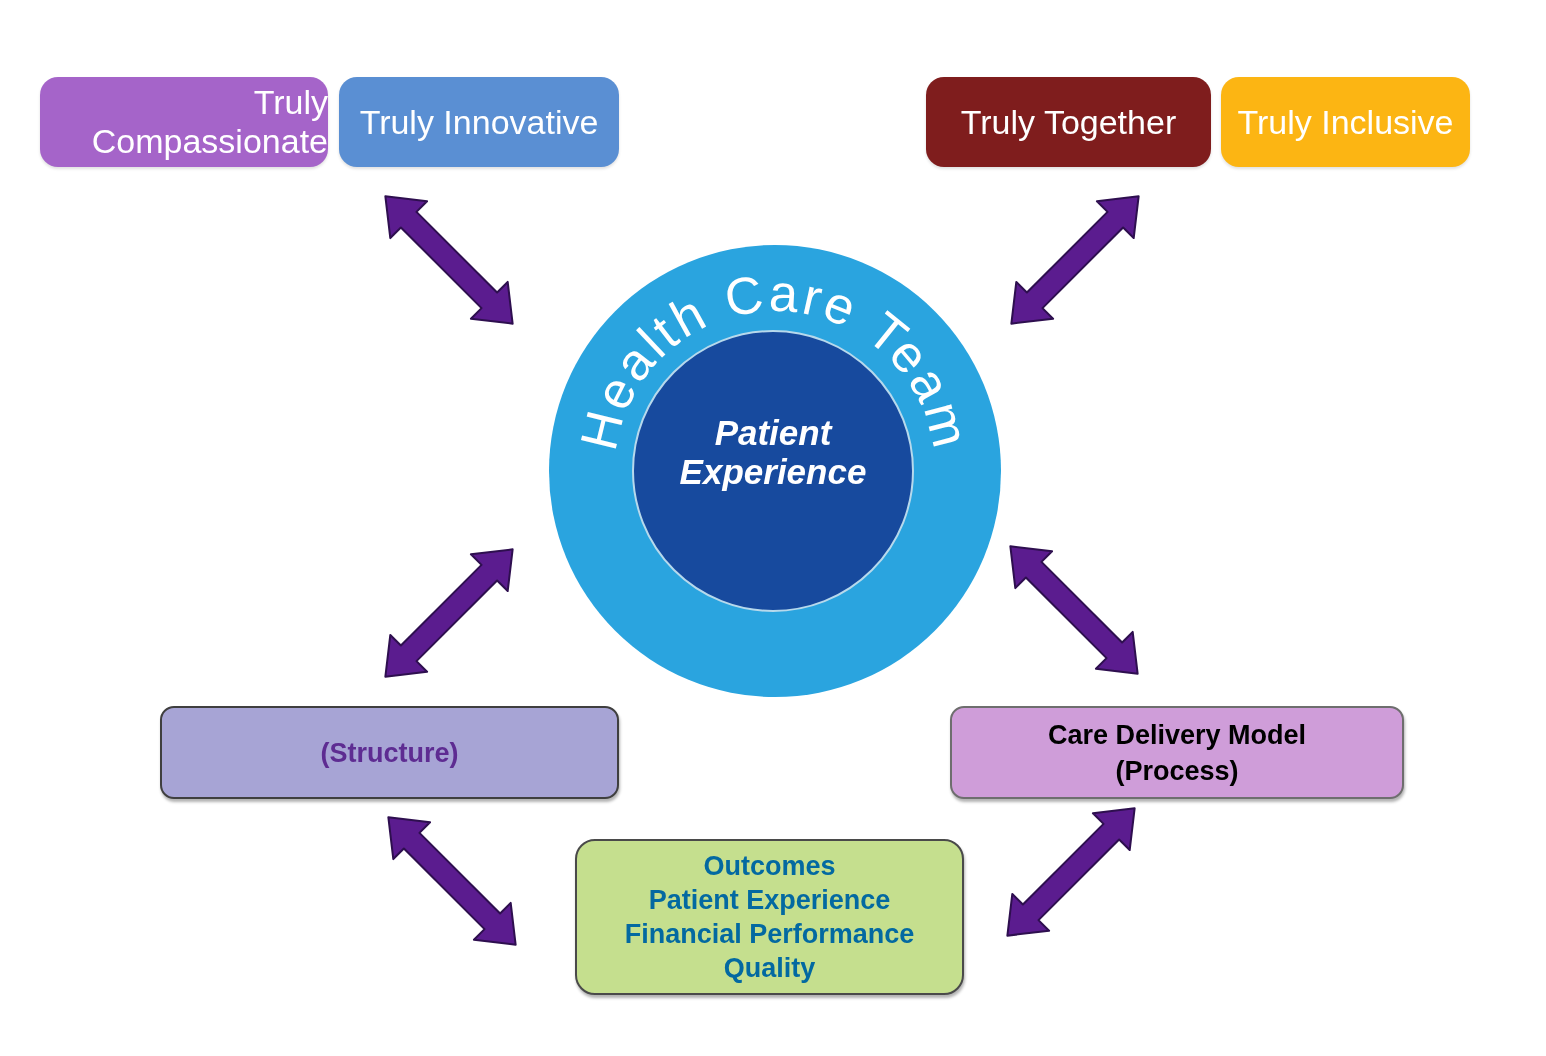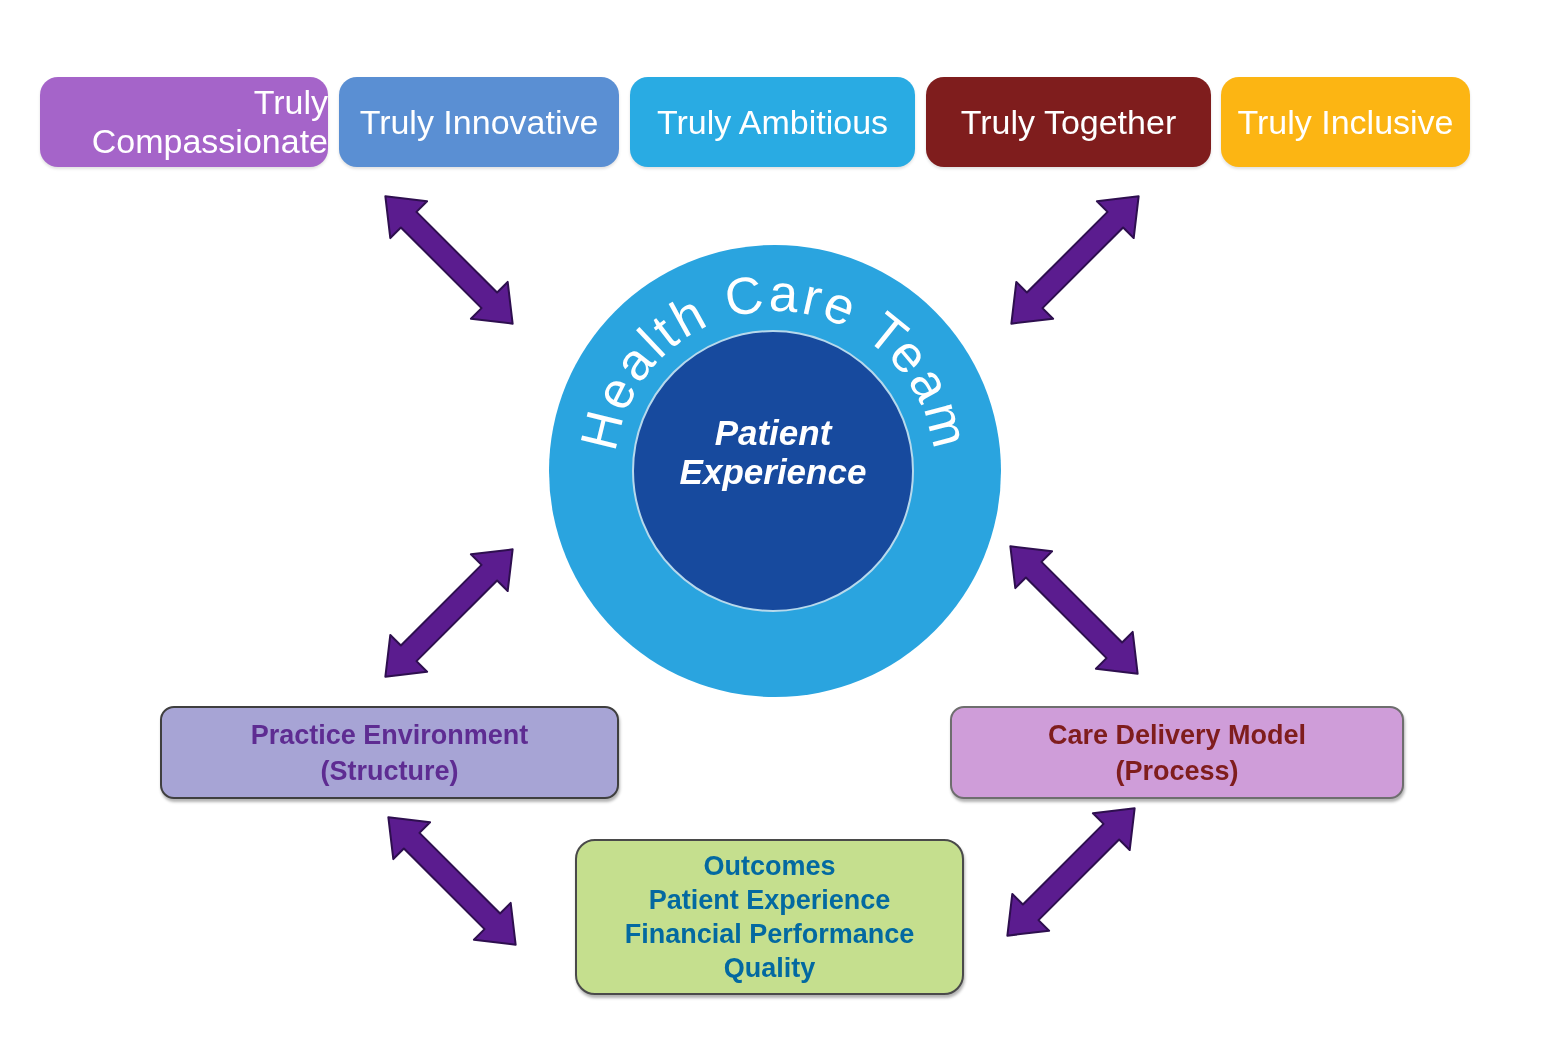--- a/index.html
+++ b/index.html
@@ -105,21 +105,20 @@
     line-height: 34px;
   }
 </style>
 </head>
 <body>
 
 <div class="stage">
 
   <div class="value-pill pill-1" style="background: rgb(165, 100, 201);">Truly Compassionate</div>
   <div class="value-pill pill-2" style="background: rgb(90, 143, 211);">Truly Innovative</div>
-  <div class="value-pill pill-3" style="background: rgb(41, 171, 227);">Truly Ambitious</div>
   <div class="value-pill pill-4" style="background: #7f1d1d;">Truly Together</div>
   <div class="value-pill pill-5" style="background: rgb(252, 181, 19);">Truly Inclusive</div>
 
   <svg class="svg-layer" viewBox="0 0 1546 1056">
     <defs>
       <polygon id="dblarrow" points="-90,0 -57,-26 -57,-11 57,-11 57,-26 90,0 57,26 57,11 -57,11 -57,26"></polygon>
       <path id="ringPath" d="M 624.6 525.7 A 160 160 0 1 1 925.4 525.7" fill="none"></path>
     </defs>
 
     <circle cx="775" cy="471" r="226" style="fill: rgb(42, 164, 223);"></circle>
@@ -136,25 +135,24 @@
     <use href="#dblarrow" class="arrow" transform="translate(452,881) rotate(45)" style="fill: rgb(91, 28, 143);"></use>
     <use href="#dblarrow" class="arrow" transform="translate(1071,872) rotate(-45)" style="fill: rgb(91, 28, 143);"></use>
   </svg>
 
   <div class="core-text">
     <div>Patient</div>
     <div>Experience</div>
   </div>
 
   <div class="node-box practice-box" style="background: rgb(167, 164, 213); color: rgb(94, 44, 146);">
-    <div>Practice Environment</div>
     <div>(Structure)</div>
   </div>
 
-  <div class="node-box care-box" style="background: rgb(207, 157, 217); color: #7f1d1d;">
+  <div class="node-box care-box" style="background: rgb(207, 157, 217); color: #000000;">
     <div>Care Delivery Model</div>
     <div>(Process)</div>
   </div>
 
   <div class="node-box outcomes-box" style="background: rgb(197, 223, 142); color: #0369a1;">
     <div>Outcomes</div>
     <div>Patient Experience</div>
     <div>Financial Performance</div>
     <div>Quality</div>
   </div>

